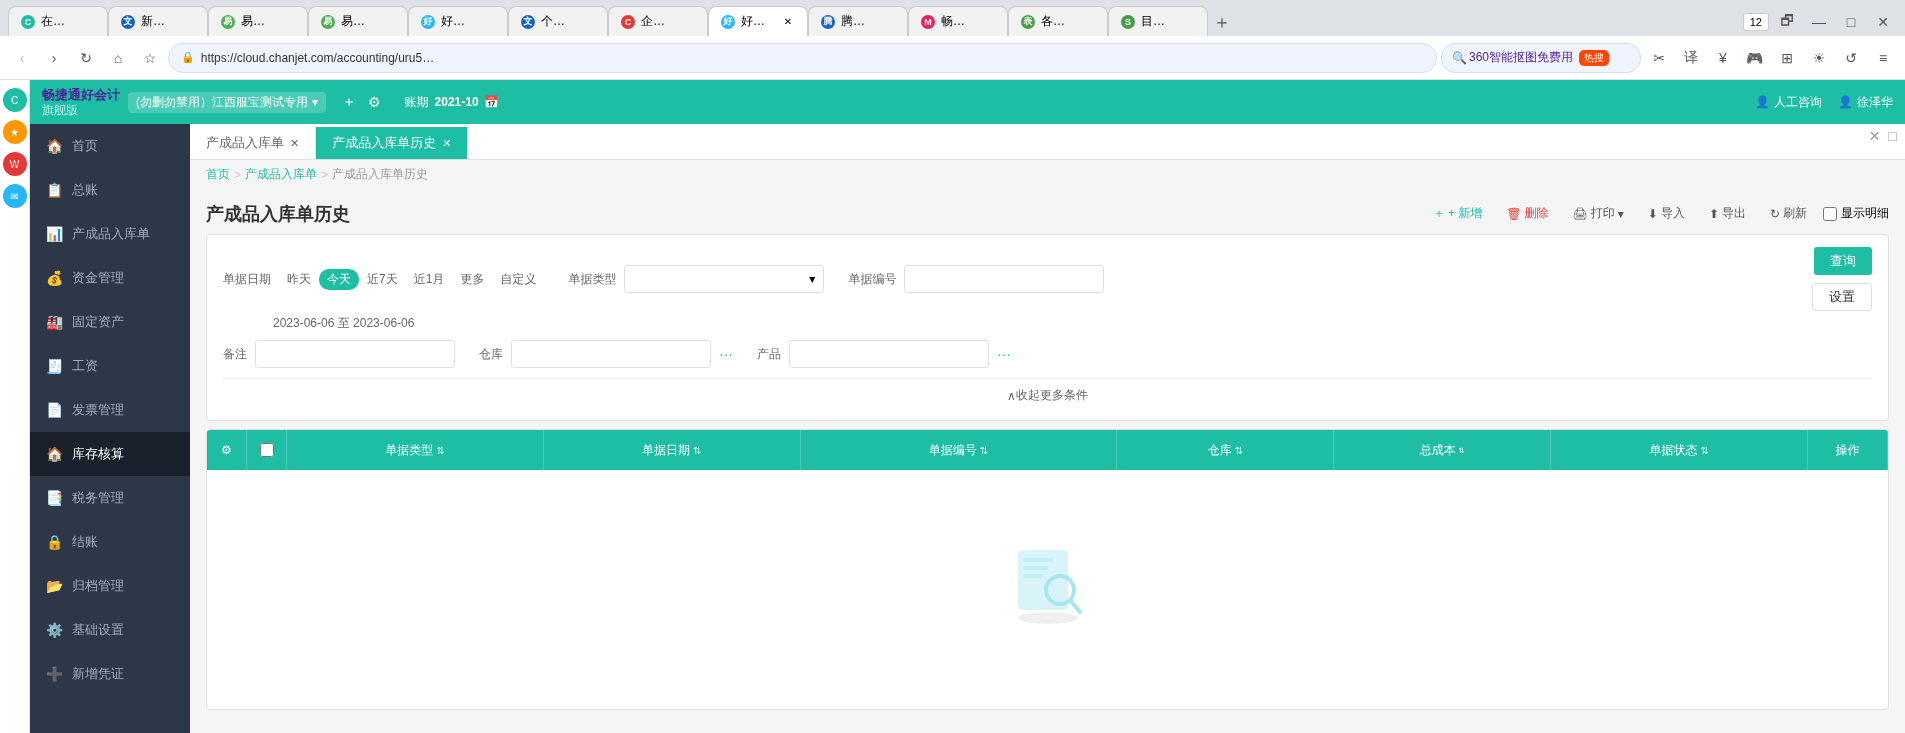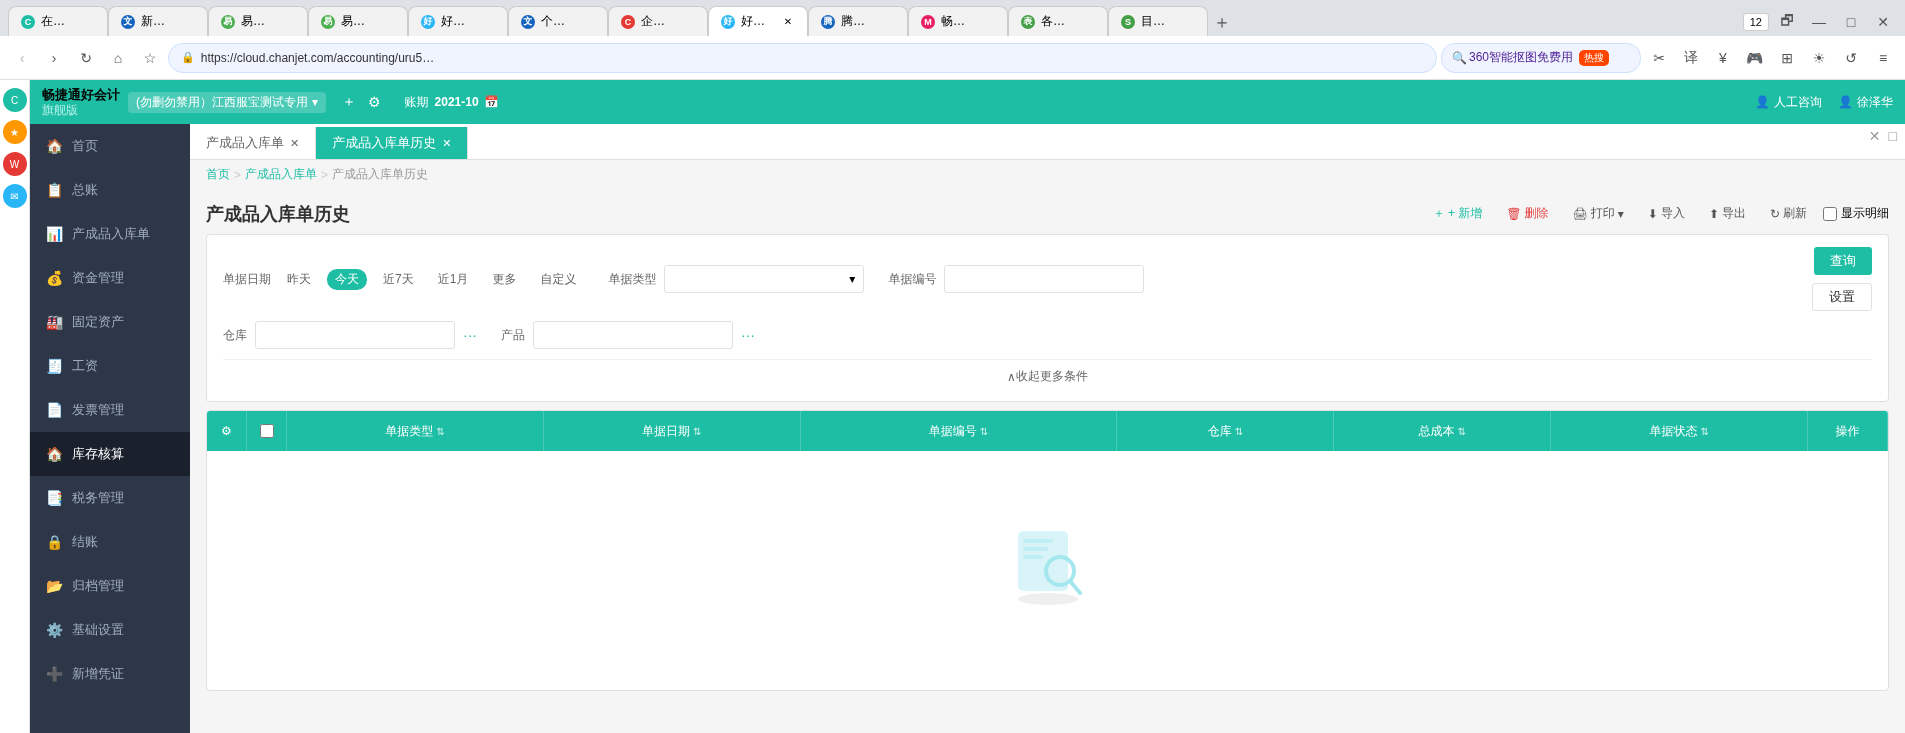--- a/index.html
+++ b/index.html
@@ -65,41 +65,41 @@
     .action-btn.primary { color: #1ebea5; }
     .action-btn.danger { color: #e53e3e; }
     .print-btn { position: relative; }
     .checkbox-sm { width: 14px; height: 14px; border: 1px solid #ccc; }
 
     
     .filter-area { background: #fff; border: 1px solid #e0e0e0; border-radius: 4px; padding: 12px 16px; margin-bottom: 8px; }
     .filter-row { display: flex; align-items: center; gap: 24px; margin-bottom: 10px; }
     .filter-group { display: flex; align-items: center; gap: 8px; }
     .filter-label { font-size: 12px; color: #666; white-space: nowrap; }
-    .date-filter { display: flex; align-items: center; gap: 8px; }
+    .date-filter { display: flex; align-items: center; gap: 0; }
     .date-quick-btn { padding: 2px 8px; font-size: 12px; color: #666; cursor: pointer; border-radius: 3px; }
     .date-quick-btn.active { background: #1ebea5; color: #fff; border-radius: 10px; }
     .filter-select { min-width: 150px; height: 28px; border: 1px solid #e0e0e0; border-radius: 3px; padding: 0 8px; font-size: 12px; display: flex; align-items: center; justify-content: space-between; cursor: pointer; background: #fff; }
     .filter-input { width: 200px; height: 28px; border: 1px solid #e0e0e0; border-radius: 3px; padding: 0 8px; font-size: 12px; }
     .dots-btn { color: #1ebea5; cursor: pointer; font-size: 14px; }
     .collapse-btn { display: flex; align-items: center; justify-content: center; padding: 4px; font-size: 12px; color: #666; cursor: pointer; }
 
     
     .table-container { background: #fff; border: 1px solid #e0e0e0; border-radius: 4px; overflow: hidden; }
     .table-header { height: 40px; background: #1ebea5; display: flex; align-items: center; }
     .th-cell { display: flex; align-items: center; justify-content: center; color: #fff; font-size: 12px; padding: 0 8px; border-right: 1px solid rgba(255,255,255,0.2); height: 100%; }
     .th-cell.sortable { cursor: pointer; }
     .th-cell .sort-icon { font-size: 10px; margin-left: 3px; opacity: 0.8; }
     .col-checkbox { width: 40px; flex-shrink: 0; }
     .col-settings { width: 40px; flex-shrink: 0; }
     .col-type { flex: 1.2; }
     .col-date { flex: 1.2; }
     .col-num { flex: 1.5; }
     .col-warehouse { flex: 1; }
-    .col-cost { flex: 1; }
+    .col-cost { flex: 1; font-family: Liberation Mono, monospace; }
     .col-status { flex: 1.2; }
     .col-ops { width: 80px; flex-shrink: 0; justify-content: center; }
 
     .table-body { min-height: 200px; }
 
     .empty-state { display: flex; flex-direction: column; align-items: center; justify-content: center; padding: 60px 0; color: #999; }
 
     
     .query-btn { background: #1ebea5; color: #fff; border: none; padding: 5px 16px; border-radius: 3px; font-size: 13px; cursor: pointer; }
     .settings-btn { background: #fff; color: #333; border: 1px solid #e0e0e0; padding: 4px 16px; border-radius: 3px; font-size: 13px; cursor: pointer; display: block; margin-top: 4px; }
@@ -218,21 +218,21 @@
       </div>
       <div class="browser-sidebar-icon" style="background:#29b6f6;">
         <span style="color:#fff;font-size:10px;">✉</span>
       </div>
     </div>
 
     <div class="app-wrapper">
 
       <div class="app-header">
         <div style="display:flex;flex-direction:column;line-height:1.2;">
-          <span style="color:#000000;font-size:13px;font-weight:bold;">畅捷通好会计</span>
+          <span style="color:#4c1d95;font-size:13px;font-weight:bold;">畅捷通好会计</span>
           <span style="color:#b2efe8;font-size:12px;">旗舰版</span>
         </div>
         <div class="company-selector">
           <span>(勿删勿禁用）江西服宝测试专用</span>
           <span>▾</span>
         </div>
         <div style="display:flex;align-items:center;gap:4px;margin-left:8px;">
           <span style="color:#fff;font-size:14px;">＋</span>
         </div>
         <div style="display:flex;align-items:center;gap:4px;margin-left:4px;">
@@ -400,22 +400,29 @@
                 <div class="filter-group">
                   <span class="filter-label">单据编号</span>
                   <input type="text" class="filter-input" style="">
                 </div>
                 <div class="filter-right">
                   <button class="query-btn">查询</button>
                   <button class="settings-btn">设置</button>
                 </div>
               </div>
 
+              <div style="padding-left: 50px; margin-top: -6px; margin-bottom: 8px; font-size: 12px; color: #666;">
+                <span>2023-06-06 至 2023-06-06</span>
+              </div>
 
               <div class="filter-row">
+                <div class="filter-group">
+                  <span class="filter-label">备注</span>
+                  <input type="text" class="filter-input" style="">
+                </div>
                 <div class="filter-group">
                   <span class="filter-label">仓库</span>
                   <input type="text" class="filter-input" style="">
                   <span class="dots-btn">···</span>
                 </div>
                 <div class="filter-group">
                   <span class="filter-label">产品</span>
                   <input type="text" class="filter-input" style="">
                   <span class="dots-btn">···</span>
                 </div>

